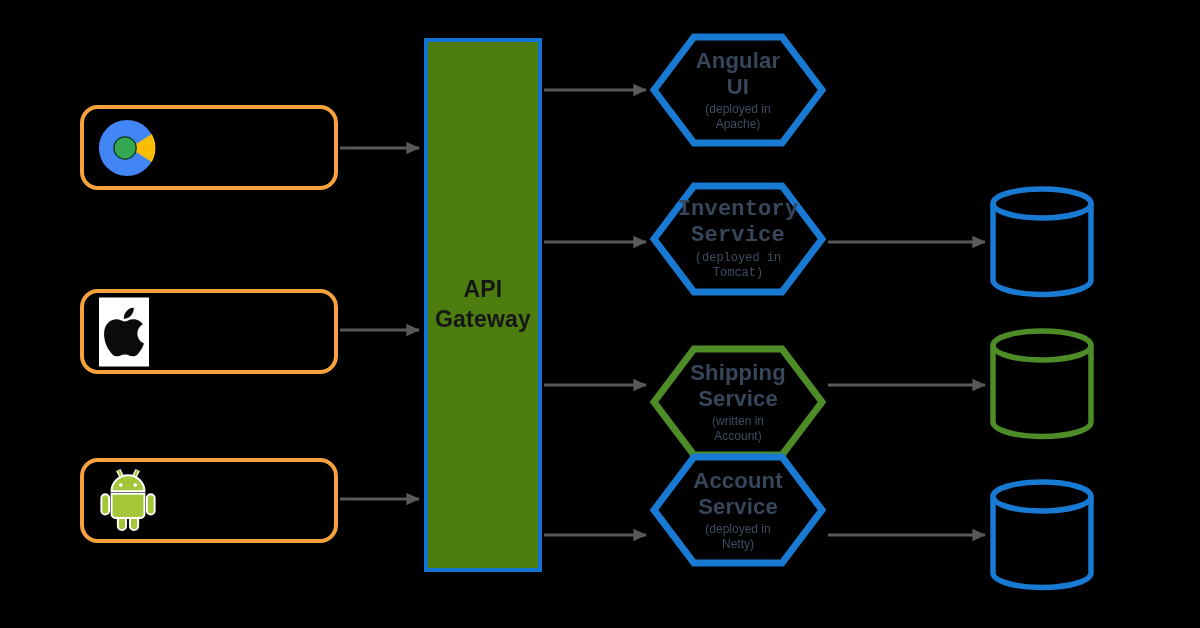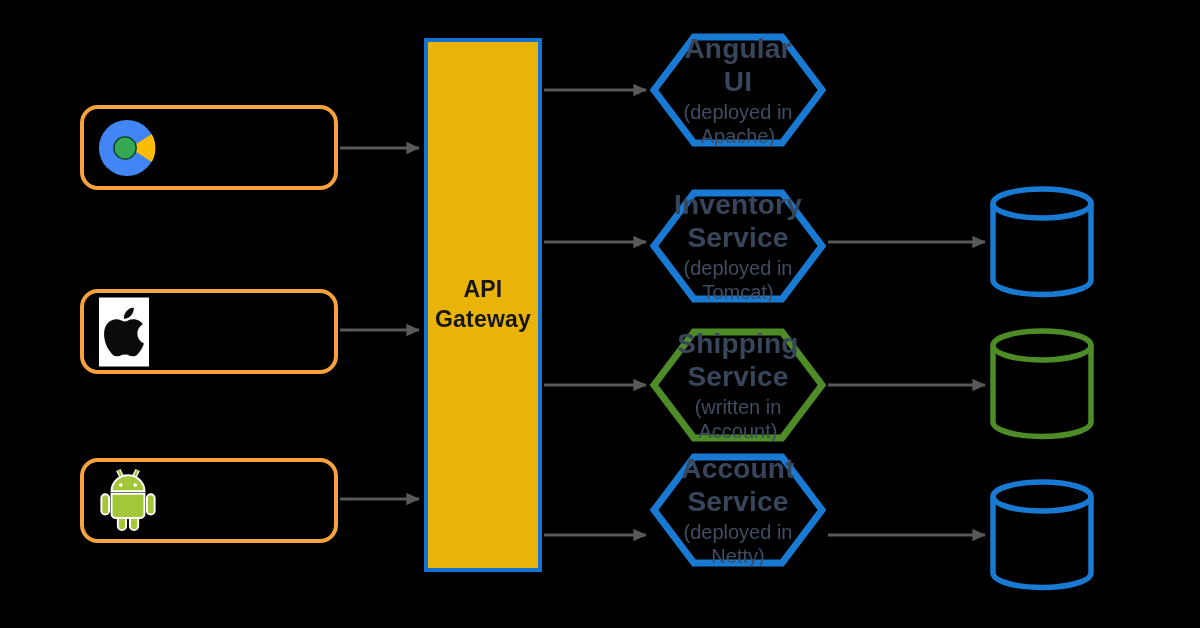--- a/index.html
+++ b/index.html
@@ -20,42 +20,42 @@
 
   .apple-plate{
     position:absolute;left:15px;top:50%;transform:translateY(-50%);
     width:50px;height:69px;background:#fff;
     display:flex;align-items:center;justify-content:center;
   }
 
   
   .gateway{
     position:absolute;left:424px;top:38px;width:118px;height:534px;
-    background:#eab308;border:4px solid #1273D2;box-sizing:border-box;
+    background:#4d7c0f;border:4px solid #1273D2;box-sizing:border-box;
     display:flex;align-items:center;justify-content:center;
   }
   .gateway-label{
     font-size:23px;font-weight:bold;color:#161616;text-align:center;
     line-height:1.3;white-space:pre-line;letter-spacing:.2px;
   }
 
   
   .hex{position:absolute;left:650px;width:176px;height:116px;}
   .hex svg{position:absolute;left:0;top:0;width:100%;height:100%;}
   .hex-text{
     position:absolute;left:14px;right:14px;top:0;bottom:0;
     display:flex;flex-direction:column;align-items:center;justify-content:center;
     text-align:center;
   }
   .hex-title{
-    font-size:28px;font-weight:bold;color:#37465A;line-height:1.18;
+    font-size:22px;font-weight:bold;color:#37465A;line-height:1.18;
     white-space:pre-line;letter-spacing:.2px;
   }
   .hex-sub{
-    font-size:20px;color:#3E4D61;line-height:1.22;white-space:pre-line;margin-top:2px;
+    font-size:12px;color:#3E4D61;line-height:1.22;white-space:pre-line;margin-top:2px;
   }
 
   
   .cyl{position:absolute;left:990px;width:104px;height:112px;}
   .cyl svg{width:100%;height:100%;display:block;}
 
   .arrow-layer{position:absolute;left:0;top:0;width:1200px;height:628px;pointer-events:none;}
 </style>
 </head>
 <body>
@@ -107,33 +107,33 @@
       <polygon points="4,58 44,5 132,5 172,58 132,111 44,111" fill="none" stroke-width="7" stroke="#187AD2"></polygon>
     </svg>
     <div class="hex-text">
       <div class="hex-title">Angular
 UI</div>
       <div class="hex-sub">(deployed in
 Apache)</div>
     </div>
   </div>
 
-  <div class="hex" style="top:188px;">
+  <div class="hex" style="top:181px;font-family:Liberation Mono, monospace;">
     <svg viewBox="0 0 176 116">
       <polygon points="4,58 44,5 132,5 172,58 132,111 44,111" fill="none" stroke-width="7" stroke="#187AD2"></polygon>
     </svg>
     <div class="hex-text">
       <div class="hex-title">Inventory
 Service</div>
       <div class="hex-sub">(deployed in
 Tomcat)</div>
     </div>
   </div>
 
-  <div class="hex" style="top:327px;">
+  <div class="hex" style="top:344px;">
     <svg viewBox="0 0 176 116">
       <polygon points="4,58 44,5 132,5 172,58 132,111 44,111" fill="none" stroke-width="7" stroke="#4E8C28"></polygon>
     </svg>
     <div class="hex-text">
       <div class="hex-title">Shipping
 Service</div>
       <div class="hex-sub">(written in
 Account)</div>
     </div>
   </div>

